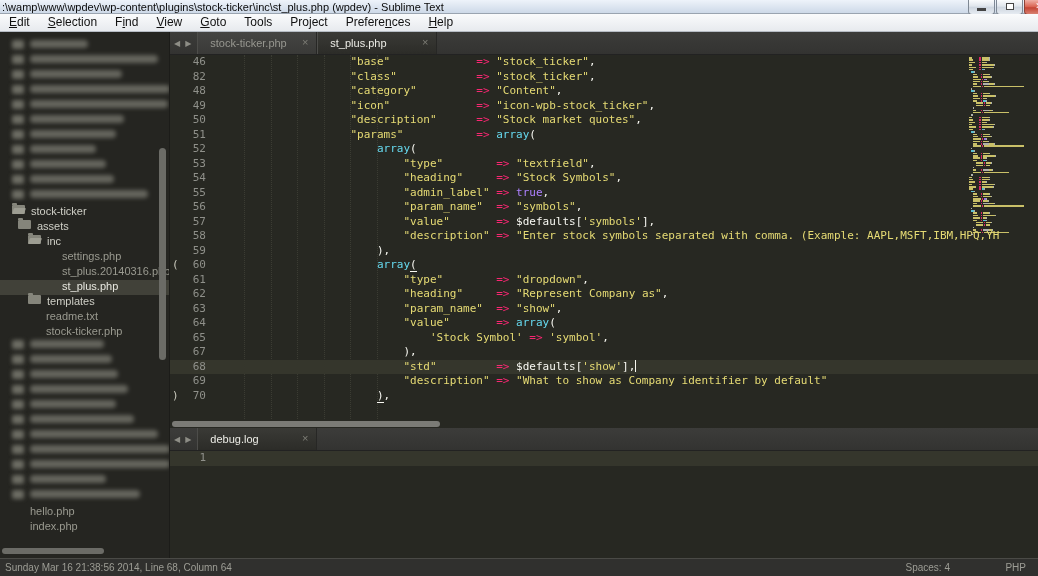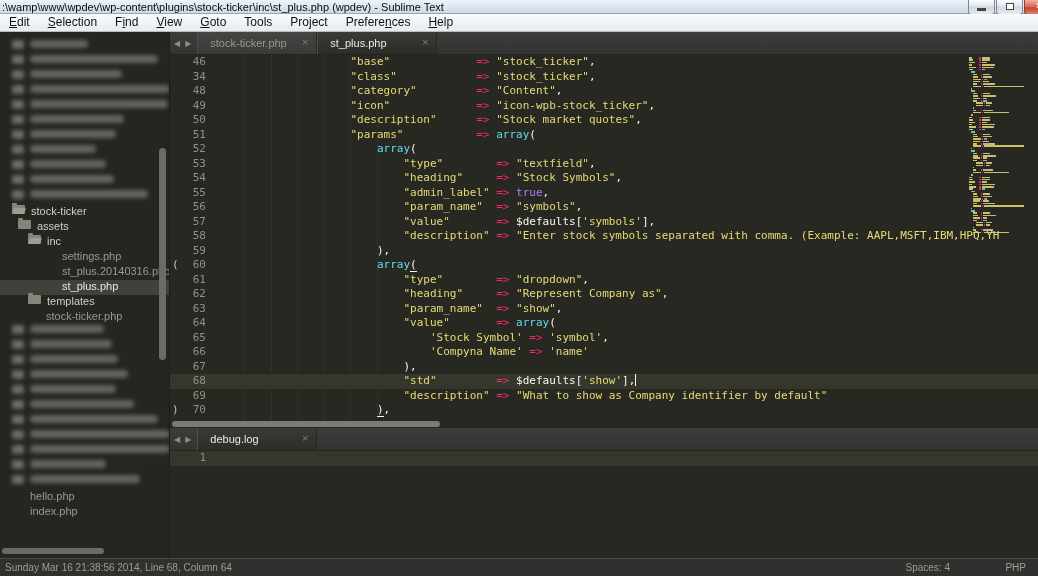--- a/index.html
+++ b/index.html
@@ -179,20 +179,23 @@
             <span>st_plus.20140316.php</span>
           </div>
           <div class="srow selected" style="padding-left: 62px;">
             <span>st_plus.php</span>
           </div>
           <div class="srow folder-row" style="padding-left: 28px;">
             <span class="ficon"></span>
             <span>templates</span>
           </div>
           <div class="srow" style="padding-left: 46px;">
+            <span>readme.txt</span>
+          </div>
+          <div class="srow" style="padding-left: 46px;">
             <span>stock-ticker.php</span>
           </div>
           <div class="srow" style="padding-left: 12px;">
             <span class="blob-icon"></span>
             <span class="blob" style="width: 74px;"></span>
           </div>
           <div class="srow" style="padding-left: 12px;">
             <span class="blob-icon"></span>
             <span class="blob" style="width: 82px;"></span>
           </div>
@@ -262,40 +265,39 @@
 
       <div id="code-wrap">
         <div class="guide" style="left:74px"></div>
         <div class="guide" style="left:101px"></div>
         <div class="guide" style="left:127px"></div>
         <div class="guide" style="left:154px"></div>
         <div class="guide" style="left:180px"></div>
         <div class="guide" style="left:207px"></div>
         <div id="code-lines">
             <div class="line"><span class="lnum">46</span><span class="lcode"><span class="tk-p">                    </span><span class="tk-s">"base"</span><span class="tk-p">             </span><span class="tk-o">=&gt;</span><span class="tk-p"> </span><span class="tk-s">"stock_ticker"</span><span class="tk-p">,</span></span></div>
-            <div class="line"><span class="lnum">34</span><span class="lcode"><span class="tk-p">                    </span><span class="tk-s">"class"</span><span class="tk-p">            </span><span class="tk-o">=&gt;</span><span class="tk-p"> </span><span class="tk-s">"stock_ticker"</span><span class="tk-p">,</span></span></div>
+            <div class="line"><span class="lnum">82</span><span class="lcode"><span class="tk-p">                    </span><span class="tk-s">"class"</span><span class="tk-p">            </span><span class="tk-o">=&gt;</span><span class="tk-p"> </span><span class="tk-s">"stock_ticker"</span><span class="tk-p">,</span></span></div>
             <div class="line"><span class="lnum">48</span><span class="lcode"><span class="tk-p">                    </span><span class="tk-s">"category"</span><span class="tk-p">         </span><span class="tk-o">=&gt;</span><span class="tk-p"> </span><span class="tk-s">"Content"</span><span class="tk-p">,</span></span></div>
             <div class="line"><span class="lnum">49</span><span class="lcode"><span class="tk-p">                    </span><span class="tk-s">"icon"</span><span class="tk-p">             </span><span class="tk-o">=&gt;</span><span class="tk-p"> </span><span class="tk-s">"icon-wpb-stock_ticker"</span><span class="tk-p">,</span></span></div>
             <div class="line"><span class="lnum">50</span><span class="lcode"><span class="tk-p">                    </span><span class="tk-s">"description"</span><span class="tk-p">      </span><span class="tk-o">=&gt;</span><span class="tk-p"> </span><span class="tk-s">"Stock market quotes"</span><span class="tk-p">,</span></span></div>
             <div class="line"><span class="lnum">51</span><span class="lcode"><span class="tk-p">                    </span><span class="tk-s">"params"</span><span class="tk-p">           </span><span class="tk-o">=&gt;</span><span class="tk-p"> </span><span class="tk-k">array</span><span class="tk-p">(</span></span></div>
             <div class="line"><span class="lnum">52</span><span class="lcode"><span class="tk-p">                        </span><span class="tk-k">array</span><span class="tk-p">(</span></span></div>
             <div class="line"><span class="lnum">53</span><span class="lcode"><span class="tk-p">                            </span><span class="tk-s">"type"</span><span class="tk-p">        </span><span class="tk-o">=&gt;</span><span class="tk-p"> </span><span class="tk-s">"textfield"</span><span class="tk-p">,</span></span></div>
             <div class="line"><span class="lnum">54</span><span class="lcode"><span class="tk-p">                            </span><span class="tk-s">"heading"</span><span class="tk-p">     </span><span class="tk-o">=&gt;</span><span class="tk-p"> </span><span class="tk-s">"Stock Symbols"</span><span class="tk-p">,</span></span></div>
             <div class="line"><span class="lnum">55</span><span class="lcode"><span class="tk-p">                            </span><span class="tk-s">"admin_label"</span><span class="tk-p"> </span><span class="tk-o">=&gt;</span><span class="tk-p"> </span><span class="tk-c">true</span><span class="tk-p">,</span></span></div>
             <div class="line"><span class="lnum">56</span><span class="lcode"><span class="tk-p">                            </span><span class="tk-s">"param_name"</span><span class="tk-p">  </span><span class="tk-o">=&gt;</span><span class="tk-p"> </span><span class="tk-s">"symbols"</span><span class="tk-p">,</span></span></div>
             <div class="line"><span class="lnum">57</span><span class="lcode"><span class="tk-p">                            </span><span class="tk-s">"value"</span><span class="tk-p">       </span><span class="tk-o">=&gt;</span><span class="tk-p"> </span><span class="tk-p">$defaults[</span><span class="tk-s">'symbols'</span><span class="tk-p">],</span></span></div>
             <div class="line"><span class="lnum">58</span><span class="lcode"><span class="tk-p">                            </span><span class="tk-s">"description"</span><span class="tk-p"> </span><span class="tk-o">=&gt;</span><span class="tk-p"> </span><span class="tk-s">"Enter stock symbols separated with comma. (Example: AAPL,MSFT,IBM,HPQ,YH</span></span></div>
             <div class="line"><span class="lnum">59</span><span class="lcode"><span class="tk-p">                        </span><span class="tk-p">),</span></span></div>
             <div class="line"><span class="gmark">(</span><span class="lnum">60</span><span class="lcode"><span class="tk-p">                        </span><span class="tk-k">array</span><span class="tk-u">(</span></span></div>
             <div class="line"><span class="lnum">61</span><span class="lcode"><span class="tk-p">                            </span><span class="tk-s">"type"</span><span class="tk-p">        </span><span class="tk-o">=&gt;</span><span class="tk-p"> </span><span class="tk-s">"dropdown"</span><span class="tk-p">,</span></span></div>
             <div class="line"><span class="lnum">62</span><span class="lcode"><span class="tk-p">                            </span><span class="tk-s">"heading"</span><span class="tk-p">     </span><span class="tk-o">=&gt;</span><span class="tk-p"> </span><span class="tk-s">"Represent Company as"</span><span class="tk-p">,</span></span></div>
             <div class="line"><span class="lnum">63</span><span class="lcode"><span class="tk-p">                            </span><span class="tk-s">"param_name"</span><span class="tk-p">  </span><span class="tk-o">=&gt;</span><span class="tk-p"> </span><span class="tk-s">"show"</span><span class="tk-p">,</span></span></div>
             <div class="line"><span class="lnum">64</span><span class="lcode"><span class="tk-p">                            </span><span class="tk-s">"value"</span><span class="tk-p">       </span><span class="tk-o">=&gt;</span><span class="tk-p"> </span><span class="tk-k">array</span><span class="tk-p">(</span></span></div>
             <div class="line"><span class="lnum">65</span><span class="lcode"><span class="tk-p">                                </span><span class="tk-s">'Stock Symbol'</span><span class="tk-p"> </span><span class="tk-o">=&gt;</span><span class="tk-p"> </span><span class="tk-s">'symbol'</span><span class="tk-p">,</span></span></div>
-            <div class="line"><span class="lnum">66</span><span class="lcode"><span class="tk-p">                                </span><span class="tk-s">'Compyna Name'</span><span class="tk-p"> </span><span class="tk-o">=&gt;</span><span class="tk-p"> </span><span class="tk-s">'name'</span></span></div>
             <div class="line"><span class="lnum">67</span><span class="lcode"><span class="tk-p">                            </span><span class="tk-p">),</span></span></div>
             <div class="line current"><span class="lnum">68</span><span class="lcode"><span class="tk-p">                            </span><span class="tk-s">"std"</span><span class="tk-p">         </span><span class="tk-o">=&gt;</span><span class="tk-p"> </span><span class="tk-p">$defaults[</span><span class="tk-s">'show'</span><span class="tk-p">],</span><span class="cursor"></span></span></div>
             <div class="line"><span class="lnum">69</span><span class="lcode"><span class="tk-p">                            </span><span class="tk-s">"description"</span><span class="tk-p"> </span><span class="tk-o">=&gt;</span><span class="tk-p"> </span><span class="tk-s">"What to show as Company identifier by default"</span></span></div>
             <div class="line"><span class="gmark">)</span><span class="lnum">70</span><span class="lcode"><span class="tk-p">                        </span><span class="tk-u">)</span><span class="tk-p">,</span></span></div>
           </div>
         <div id="minimap">
             <div class="mrow"><span style="width: 11px; background: transparent;"></span><span style="width: 3.3px; background: rgb(230, 219, 116);"></span><span style="width: 7.15px; background: transparent;"></span><span style="width: 1.1px; background: rgb(249, 38, 114);"></span><span style="width: 1px; background: transparent;"></span><span style="width: 7.7px; background: rgb(230, 219, 116);"></span><span style="width: 1px; background: rgb(200, 200, 194);"></span></div>
             <div class="mrow"><span style="width: 11px; background: transparent;"></span><span style="width: 3.85px; background: rgb(230, 219, 116);"></span><span style="width: 6.6px; background: transparent;"></span><span style="width: 1.1px; background: rgb(249, 38, 114);"></span><span style="width: 1px; background: transparent;"></span><span style="width: 7.7px; background: rgb(230, 219, 116);"></span><span style="width: 1px; background: rgb(200, 200, 194);"></span></div>
             <div class="mrow"><span style="width: 11px; background: transparent;"></span><span style="width: 5.5px; background: rgb(230, 219, 116);"></span><span style="width: 4.95px; background: transparent;"></span><span style="width: 1.1px; background: rgb(249, 38, 114);"></span><span style="width: 1px; background: transparent;"></span><span style="width: 4.95px; background: rgb(230, 219, 116);"></span><span style="width: 1px; background: rgb(200, 200, 194);"></span></div>
             <div class="mrow"><span style="width: 11px; background: transparent;"></span><span style="width: 3.3px; background: rgb(230, 219, 116);"></span><span style="width: 7.15px; background: transparent;"></span><span style="width: 1.1px; background: rgb(249, 38, 114);"></span><span style="width: 1px; background: transparent;"></span><span style="width: 12.65px; background: rgb(230, 219, 116);"></span><span style="width: 1px; background: rgb(200, 200, 194);"></span></div>

